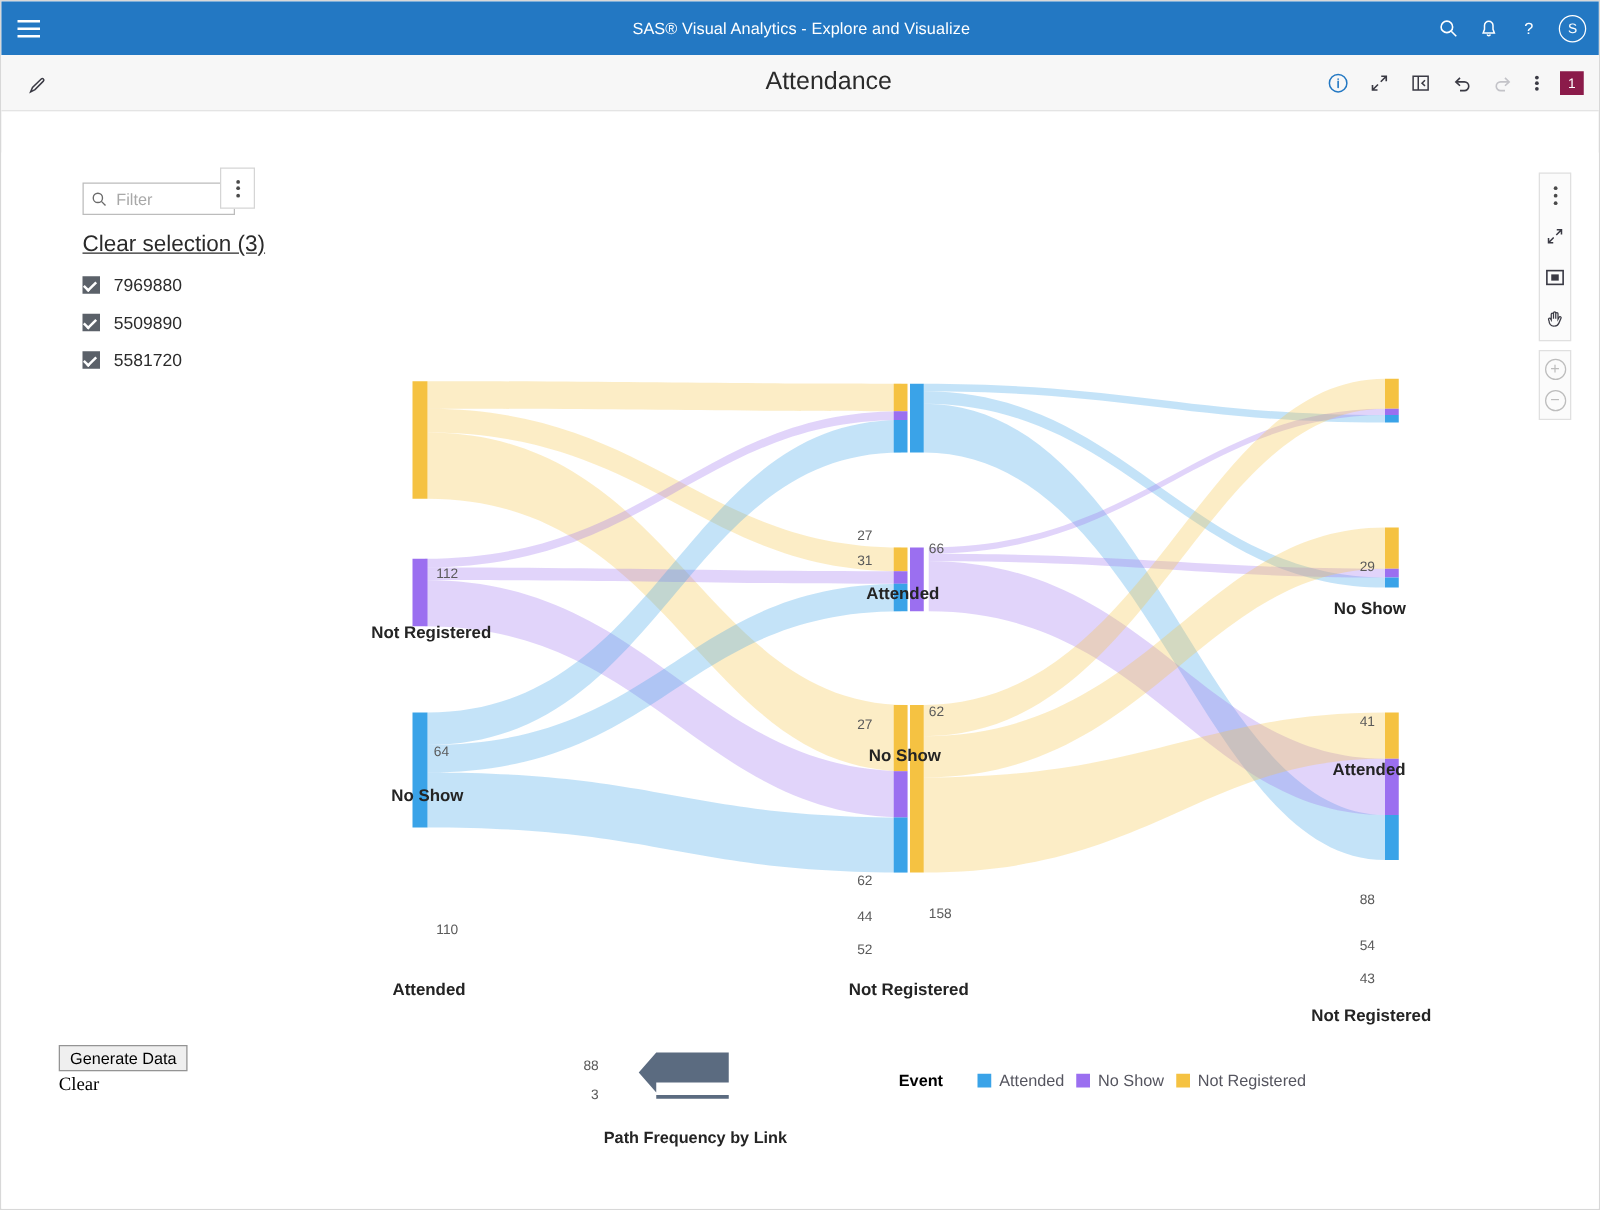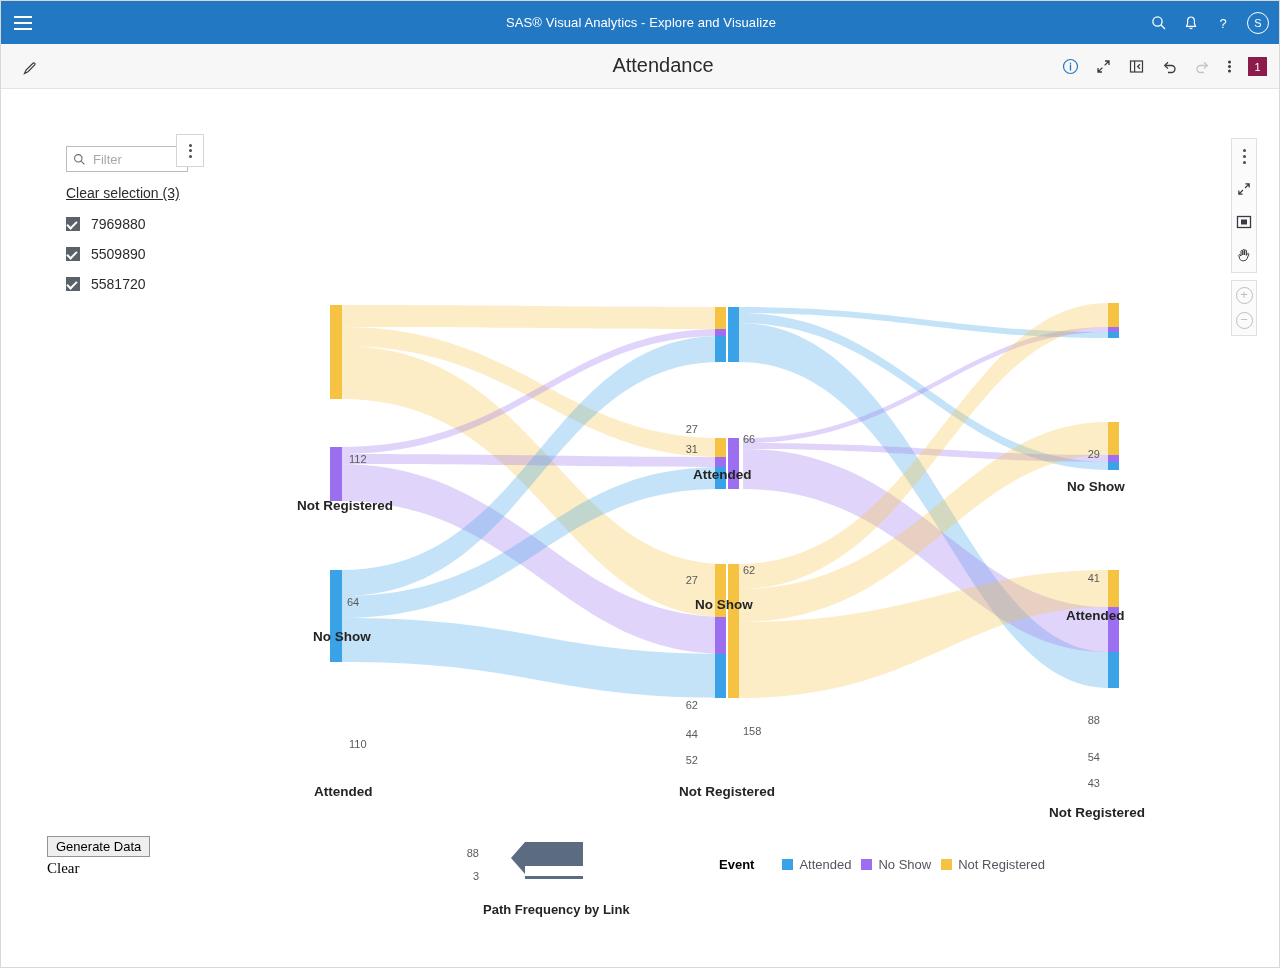--- a/index.html
+++ b/index.html
@@ -111,21 +111,21 @@
   }
   .filter-box input::placeholder { color: #a8a8a8; }
   .listctl-menu {
     position: absolute; left: 110px; top: -12px; width: 28px; height: 33px;
     background: #fff; border: 1px solid #d5d5d5;
     display: flex; align-items: center; justify-content: center; cursor: pointer;
   }
   .listctl-menu .kebab { display:flex; flex-direction:column; gap:2.5px;}
   .listctl-menu .kebab i { width:3px;height:3px;background:#4a4a4a;border-radius:50%;display:block;}
   .clear-sel {
-    margin-top: 13px; font-size: 14px; color: #2b2b2b;
+    margin-top: 13px; font-size: 18px; color: #2b2b2b;
     text-decoration: underline; cursor: pointer; display: inline-block;
   }
   .chk-row {
     margin-top: 14px; display: flex; align-items: center; gap: 11px;
     font-size: 14px; color: #2b2b2b; cursor: pointer;
   }
   .chk {
     width: 14px; height: 14px; background: #5b6169; position: relative;
   }
   .chk::after {

